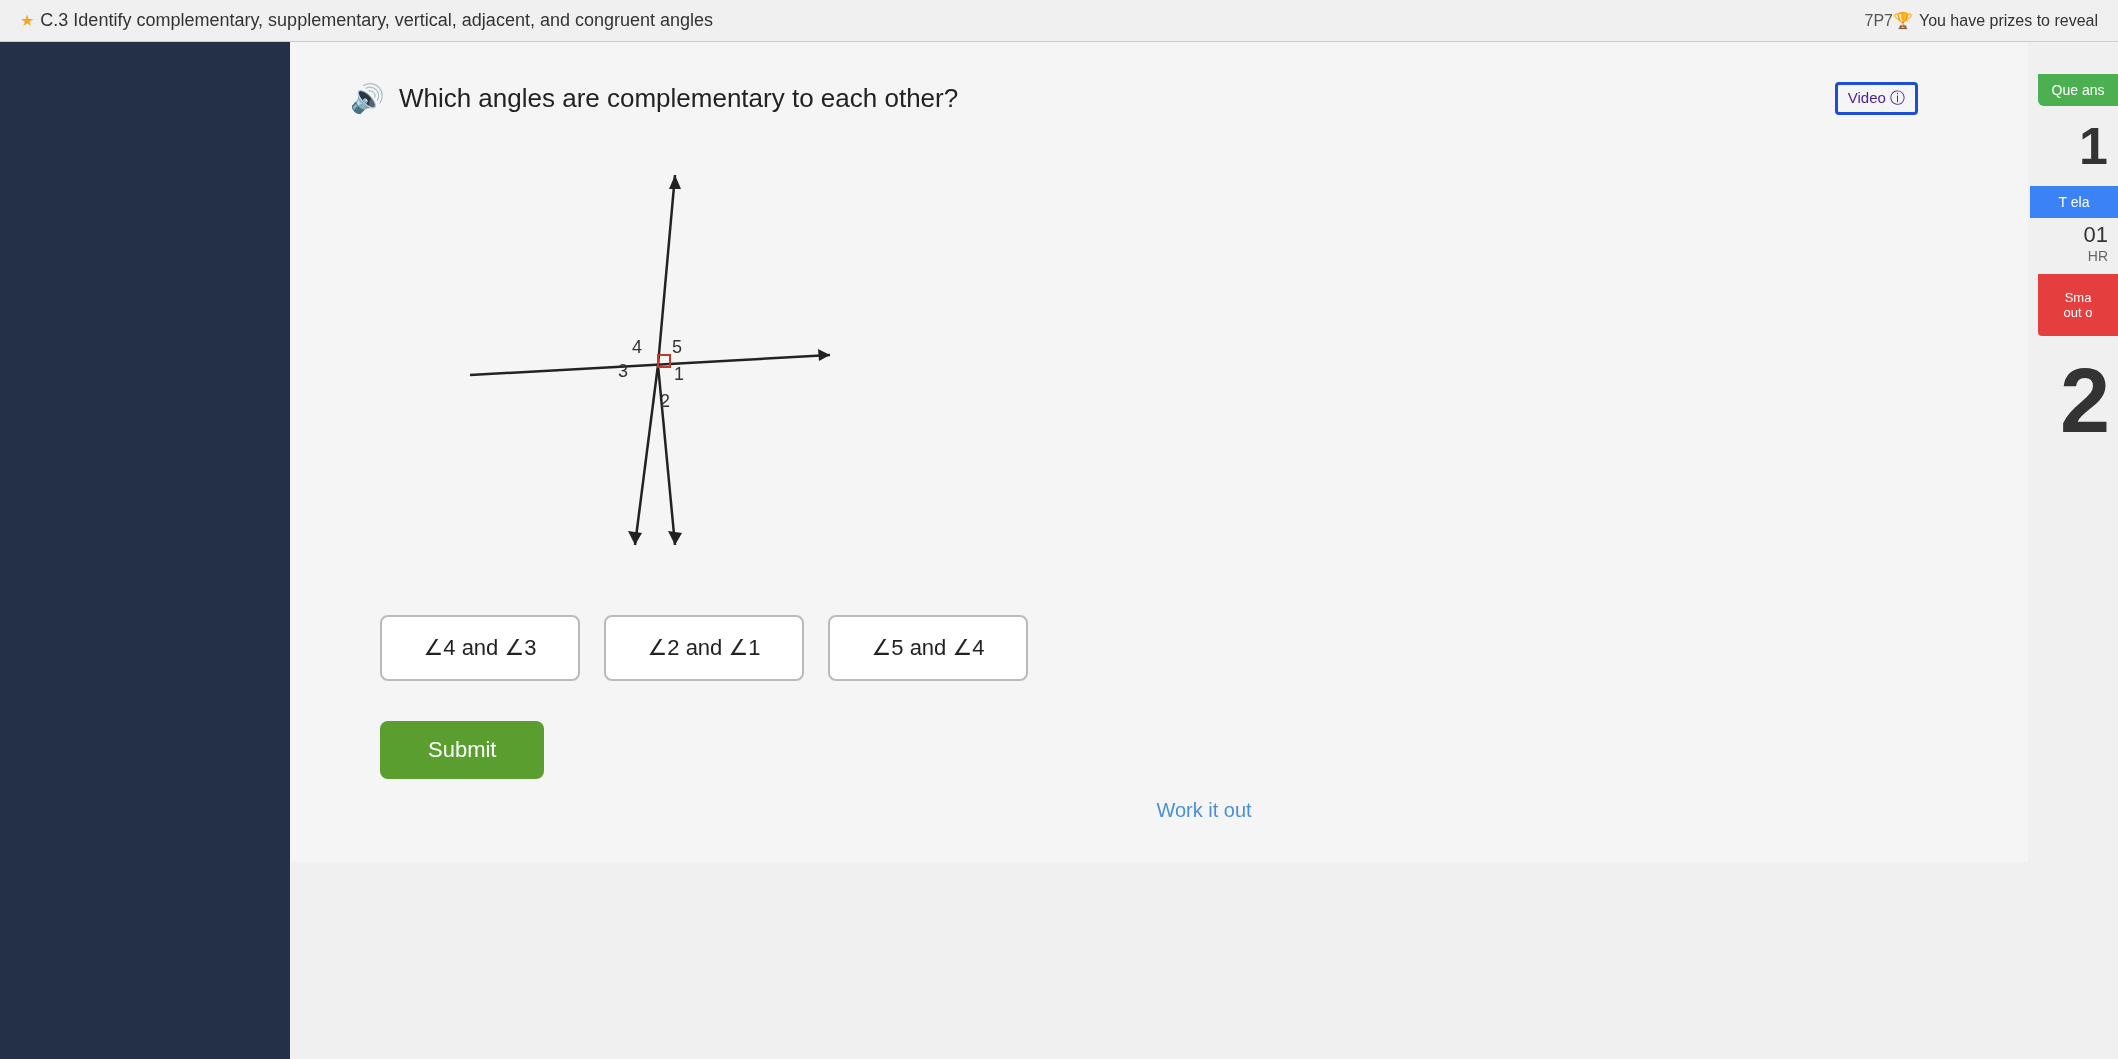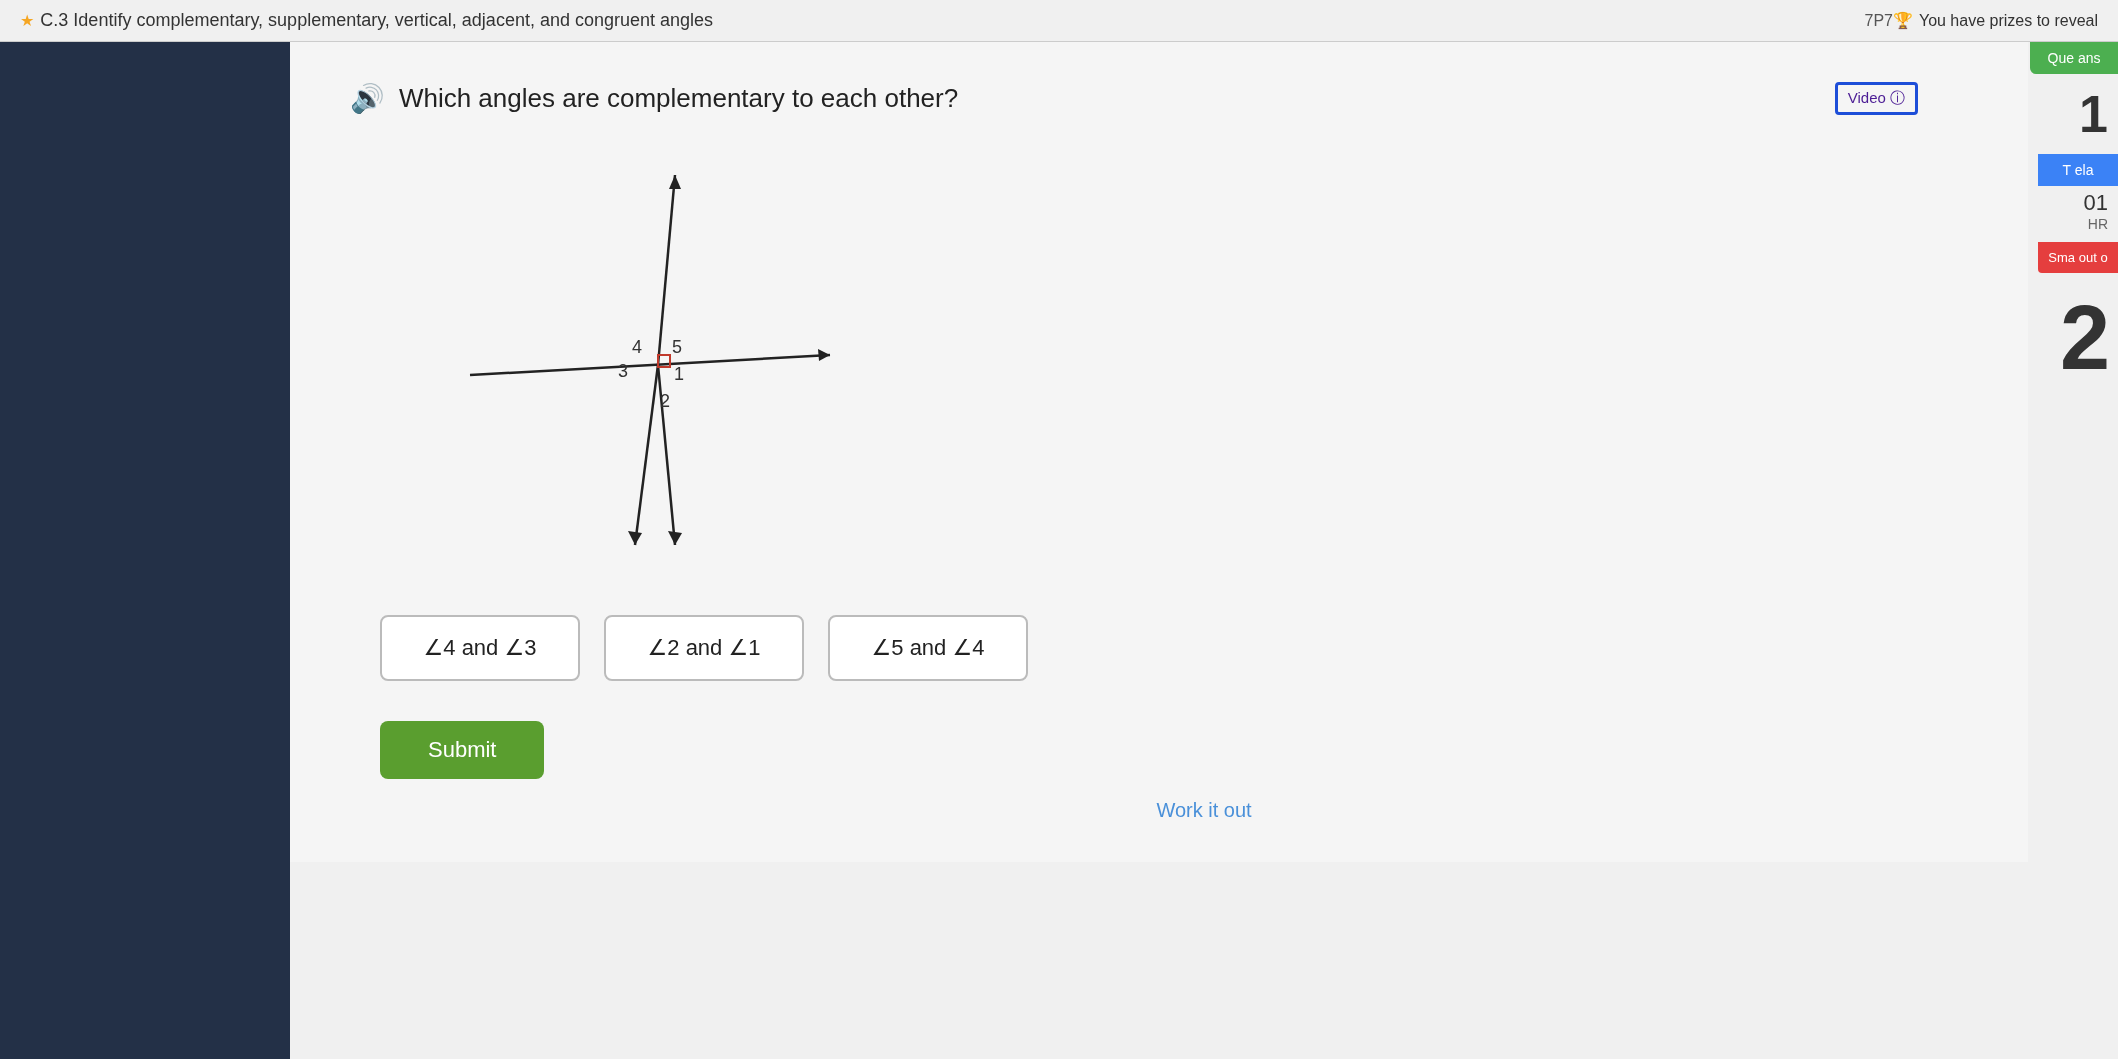--- a/index.html
+++ b/index.html
@@ -137,61 +137,62 @@
       width: 90px;
       background: #f0f0f0;
       height: calc(100% - 42px);
       display: flex;
       flex-direction: column;
       align-items: flex-end;
     }
     .sidebar-tab-que {
       background: #4caf50;
       color: #fff;
+      width: 80px;
+      padding: 8px;
+      font-size: 14px;
+      border-radius: 0 0 0 6px;
+      text-align: center;
+      margin-top: 32px;
+    }
+    .sidebar-number {
+      font-size: 52px;
+      font-weight: bold;
+      color: #333;
+      text-align: right;
+      padding-right: 10px;
+      margin-top: 10px;
+    }
+    .sidebar-tab-ela {
+      background: #3b82f6;
+      color: #fff;
       width: 88px;
       padding: 8px;
       font-size: 14px;
-      border-radius: 0 0 0 6px;
-      text-align: center;
-    }
-    .sidebar-number {
-      font-size: 52px;
-      font-weight: bold;
-      color: #333;
-      text-align: right;
-      padding-right: 10px;
-      margin-top: 10px;
-    }
-    .sidebar-tab-ela {
-      background: #3b82f6;
-      color: #fff;
-      width: 80px;
-      padding: 8px;
-      font-size: 14px;
       text-align: center;
       margin-top: 10px;
     }
     .sidebar-time {
       font-size: 22px;
       color: #333;
       text-align: right;
       padding-right: 10px;
       margin-top: 4px;
     }
     .sidebar-hr {
       font-size: 14px;
       color: #666;
       text-align: right;
       padding-right: 10px;
     }
     .sidebar-tab-sma {
       background: #e53e3e;
       color: #fff;
       width: 80px;
-      padding: 8px;
+      padding: 16px;
       font-size: 13px;
       text-align: center;
       margin-top: 10px;
       border-radius: 0 0 0 4px;
     }
     .sidebar-big-number {
       font-size: 90px;
       font-weight: bold;
       color: #333;
       text-align: right;

